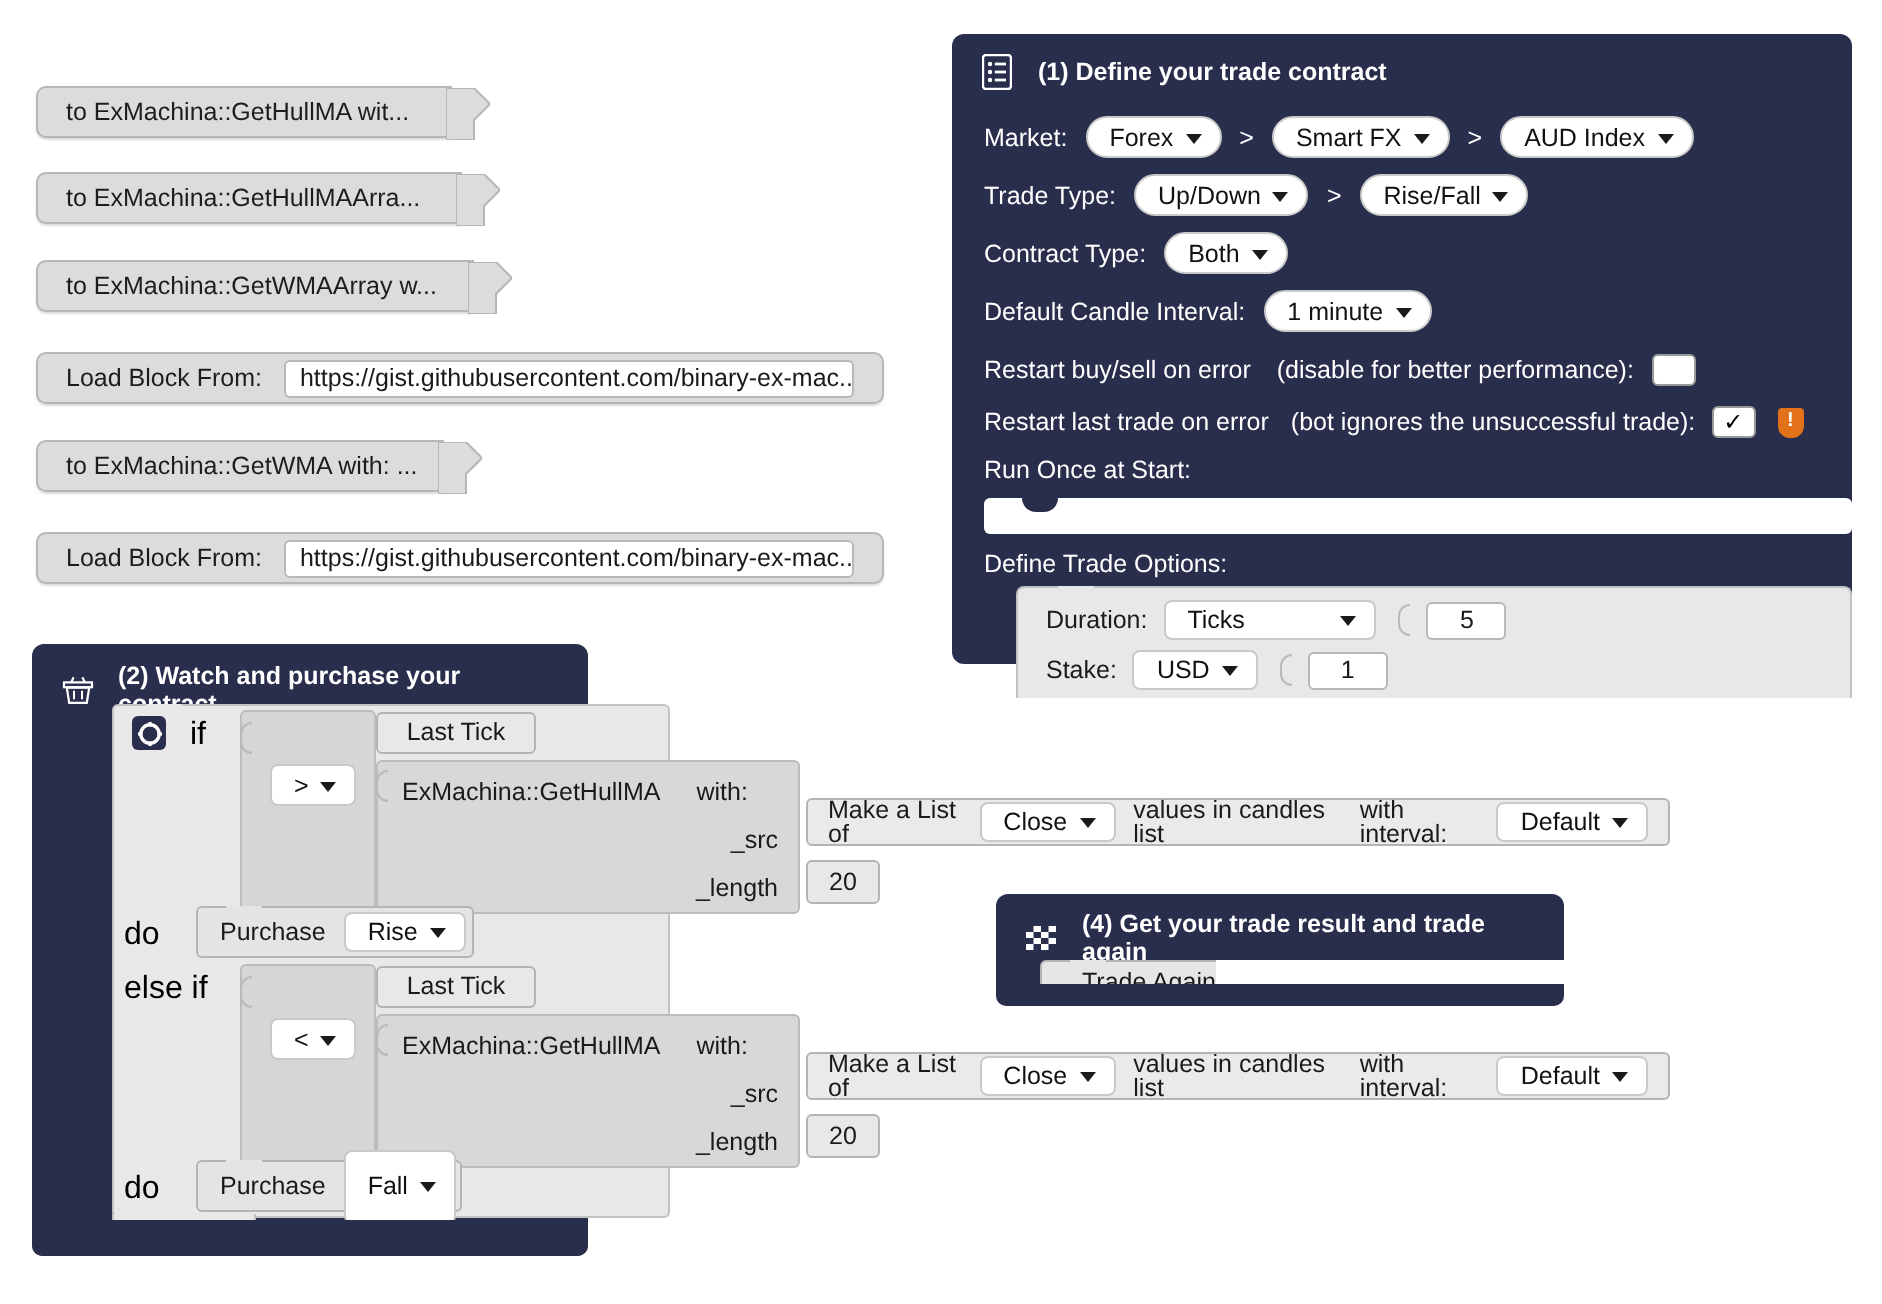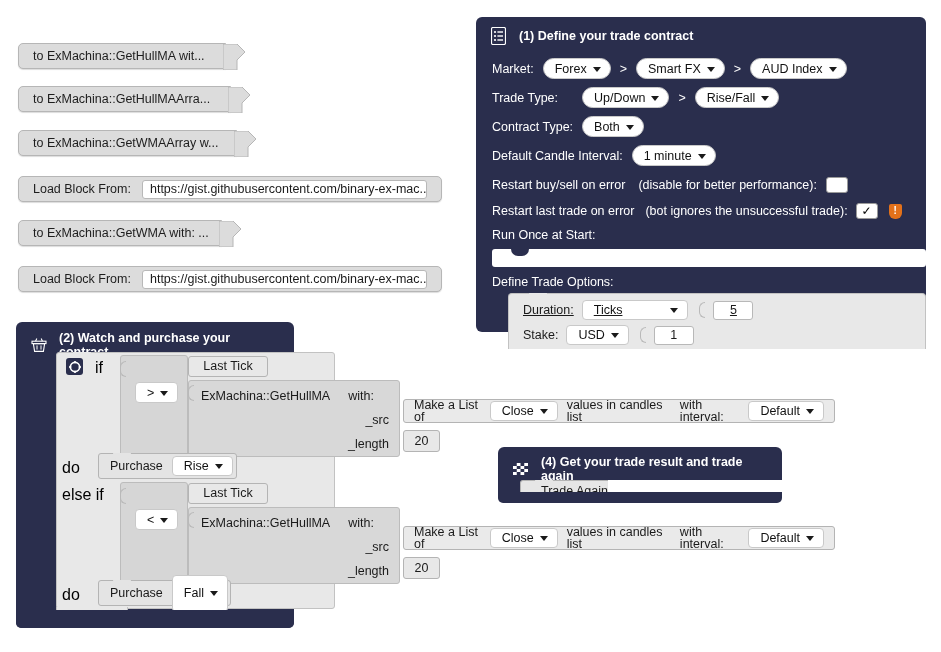--- a/index.html
+++ b/index.html
@@ -270,21 +270,21 @@
       </span>
       <span style="margin:0 9px;">&gt;</span>
       <span class="dd">
         <span>AUD Index</span>
         <i class="caret"></i>
       </span>
     </div>
 
     <div class="row" style="left:16px; top:70px;align-items:center;">
       <span>Trade Type:</span>
-      <span class="dd" style="margin-left:24px;">
+      <span class="dd" style="margin-left:9px;">
         <span>Up/Down</span>
         <i class="caret"></i>
       </span>
       <span style="margin:0 9px;">&gt;</span>
       <span class="dd">
         <span>Rise/Fall</span>
         <i class="caret"></i>
       </span>
     </div>
 
@@ -324,21 +324,21 @@
       <span class="notch" style="left:19px;"></span>
     </div>
 
     <div class="row" style="left:16px; top:258px;">
       <span>Define Trade Options:</span>
     </div>
 
     <div class="blk blk-light" style="left:32px; top:276px; width:418px; height:56px; border-radius:4px 4px 0 0; border-bottom:none;">
       <span class="notch notch-light" style="left:20px; top:-1px; background:#e8e8e8;"></span>
 
-      <div class="row" style="left:14px; top:6px;text-decoration:underline;">
+      <div class="row" style="left:14px; top:6px;">
         <span>Duration:</span>
         <span class="dd sq" style="margin-left:8px; height:20px;gap:48px;">
           <span>Ticks</span>
           <i class="caret"></i>
         </span>
         <span class="socket" style="position:relative; display:inline-block; margin-left:11px; top:0;"></span>
         <span class="num-field" style="margin-left:8px;">5</span>
       </div>
 
       <div class="row" style="left:14px; top:31px;">

